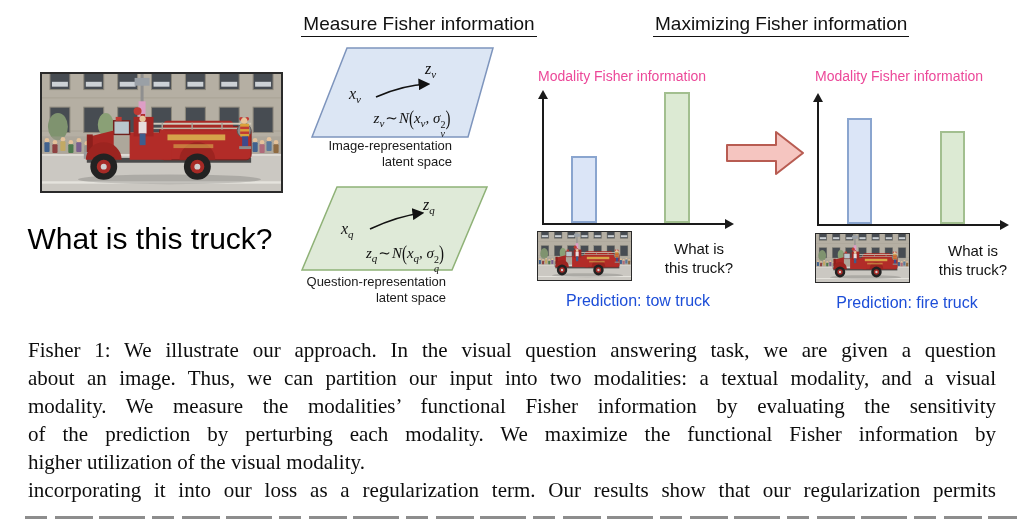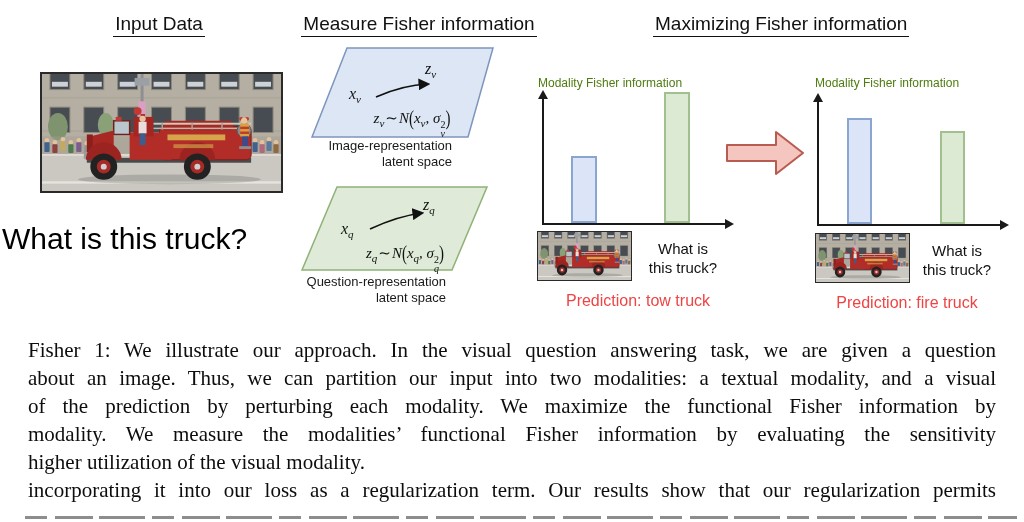--- a/index.html
+++ b/index.html
@@ -8,57 +8,57 @@
   .abs{position:absolute;}
 
   
   .colhead{position:absolute;text-align:center;font-size:19px;color:#111;white-space:nowrap;}
   .colhead span{display:inline-block;border-bottom:1.6px solid #111;padding:0 2px 1px 2px;}
 
   
   .main-photo{position:absolute;left:40px;top:72px;width:243px;height:121px;
               border:2px solid #2a2a2a;box-sizing:border-box;background:#b5afa3;}
   .main-photo svg{display:block;width:100%;height:100%;}
-  .question-big{position:absolute;left:2px;top:222px;width:296px;
+  .question-big{position:absolute;left:2px;top:222px;width:296px;text-align:center;
                 font-size:30px;color:#000;}
 
   
   .panel-svg{position:absolute;}
   .mlabel{position:absolute;font-family:"Liberation Serif",serif;font-style:italic;
           font-size:16px;color:#111;}
   .mlabel sub{font-size:11px;}
   .formula{position:absolute;font-family:"Liberation Serif",serif;font-style:italic;
            font-size:15px;color:#111;text-align:center;white-space:nowrap;}
   .formula sub{font-size:11px;}
   .formula .paren{display:inline-block;transform:scaleY(1.35);font-style:normal;}
   .formula .sim{font-style:normal;padding:0 1px;}
   .formula .stack{display:inline-flex;flex-direction:column;align-items:flex-start;
                   font-size:10px;line-height:9px;vertical-align:-5px;}
   .formula .stack span:first-child{font-style:normal;}
   .panel-caption{position:absolute;text-align:right;font-size:13px;line-height:15.5px;color:#1a1a1a;}
 
   
-  .chart-title{position:absolute;font-size:12px;color:#4d7c0f;white-space:nowrap;margin-top:8px;}
+  .chart-title{position:absolute;font-size:14px;color:#ec4899;white-space:nowrap;}
   .plot{position:absolute;}
   .yaxis{position:absolute;left:0;top:7px;bottom:0;width:2px;background:#1a1a1a;}
   .yarrow{position:absolute;left:-4px;top:0;width:0;height:0;
           border-left:5px solid transparent;border-right:5px solid transparent;
           border-bottom:9px solid #1a1a1a;}
   .xaxis{position:absolute;left:0;bottom:0;width:183px;height:2px;background:#1a1a1a;}
   .xarrow{position:absolute;left:183px;bottom:-4px;width:0;height:0;
           border-top:5px solid transparent;border-bottom:5px solid transparent;
           border-left:9px solid #1a1a1a;}
   .bar{position:absolute;bottom:2px;box-sizing:border-box;}
   .bar.blue{background:#dbe5f7;border:2px solid #8aa5cf;}
   .bar.green{background:#dcead3;border:2px solid #a2bf8f;}
   .thumb{position:absolute;width:95px;height:50px;border:1.5px solid #2a2a2a;
          box-sizing:border-box;background:#b5afa3;}
   .thumb svg{display:block;width:100%;height:100%;}
-  .whatis{position:absolute;width:100px;text-align:center;font-size:15px;line-height:19px;color:#111;}
-  .prediction{position:absolute;width:208px;text-align:center;font-size:16px;color:#ef4444;}
+  .whatis{position:absolute;width:100px;text-align:center;font-size:15px;line-height:19px;color:#111;padding-left:16px;}
+  .prediction{position:absolute;width:208px;text-align:center;font-size:16px;color:#1d4ed8;}
 
   
   .caption{position:absolute;left:28px;top:336px;width:968px;
            font-family:"Liberation Serif",serif;font-size:21px;line-height:28px;color:#0d0d0d;}
   .cap-line{text-align:justify;text-align-last:justify;}
   .cap-line.last{text-align-last:left;}
 
   
   .cutoff{position:absolute;left:25px;top:516px;width:992px;height:3px;
           background:repeating-linear-gradient(90deg,#8d8d8d 0 22px,#ffffff 22px 30px,
@@ -197,23 +197,20 @@
       <rect x="199" y="54" width="9" height="2.5" fill="#c03a34"></rect>
       <rect x="199" y="59" width="9" height="2.5" fill="#c03a34"></rect>
       <rect x="201" y="64" width="6" height="10" fill="#3f4a8c"></rect>
       <rect x="198" y="74" width="12" height="3" fill="#8c8c8c"></rect>
     </g>
   </defs>
 </svg>
 
 <div class="page">
 
-  <div class="colhead" style="left:59px;top:13px;width:200px;">
-    <span>Input Data</span>
-  </div>
   <div class="colhead" style="left:294px;top:13px;width:250px;">
     <span>Measure Fisher information</span>
   </div>
   <div class="colhead" style="left:645px;top:13px;width:250px;margin-left:8px;">
     <span>Maximizing Fisher information</span>
   </div>
 
   <div class="main-photo">
     <svg viewBox="0 0 240 120" preserveAspectRatio="none">
         <use href="#truckScene"></use>
@@ -295,21 +292,21 @@
   </div>
   <div class="whatis" style="left:907px;top:241px;">
     <div>What is</div>
     <div>this truck?</div>
   </div>
   <div class="prediction" style="left:803px;top:294px;">Prediction: fire truck</div>
 
   <div class="caption">
     <div class="cap-line">Fisher 1: We illustrate our approach. In the visual question answering task, we are given a question</div>
     <div class="cap-line">about an image. Thus, we can partition our input into two modalities: a textual modality, and a visual</div>
+    <div class="cap-line">modality. We measure the modalities’ functional Fisher information by evaluating the sensitivity</div>
     <div class="cap-line">of the prediction by perturbing each modality. We maximize the functional Fisher information by</div>
-    <div class="cap-line">modality. We measure the modalities’ functional Fisher information by evaluating the sensitivity</div>
     <div class="cap-line last">higher utilization of the visual modality.</div>
     <div class="cap-line">incorporating it into our loss as a regularization term. Our results show that our regularization permits</div>
   </div>
 
   <div class="cutoff"></div>
 
 </div>
 
 </body></html>

